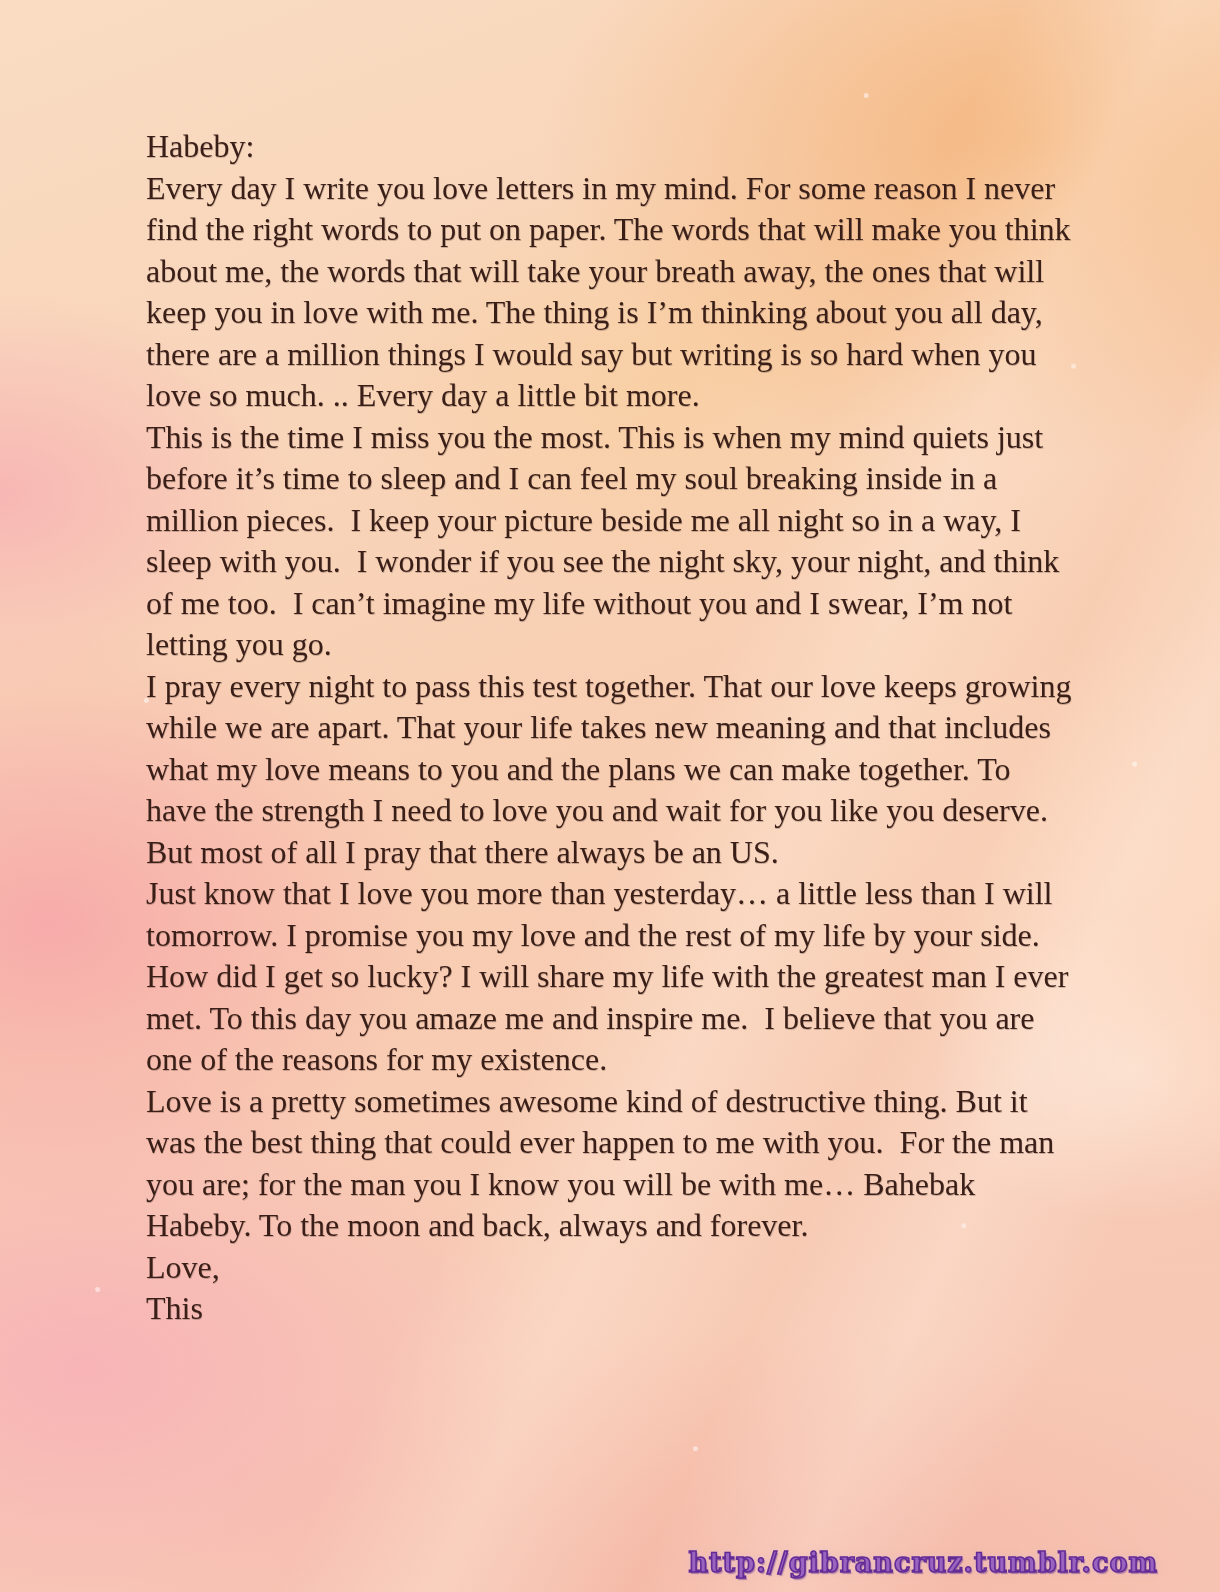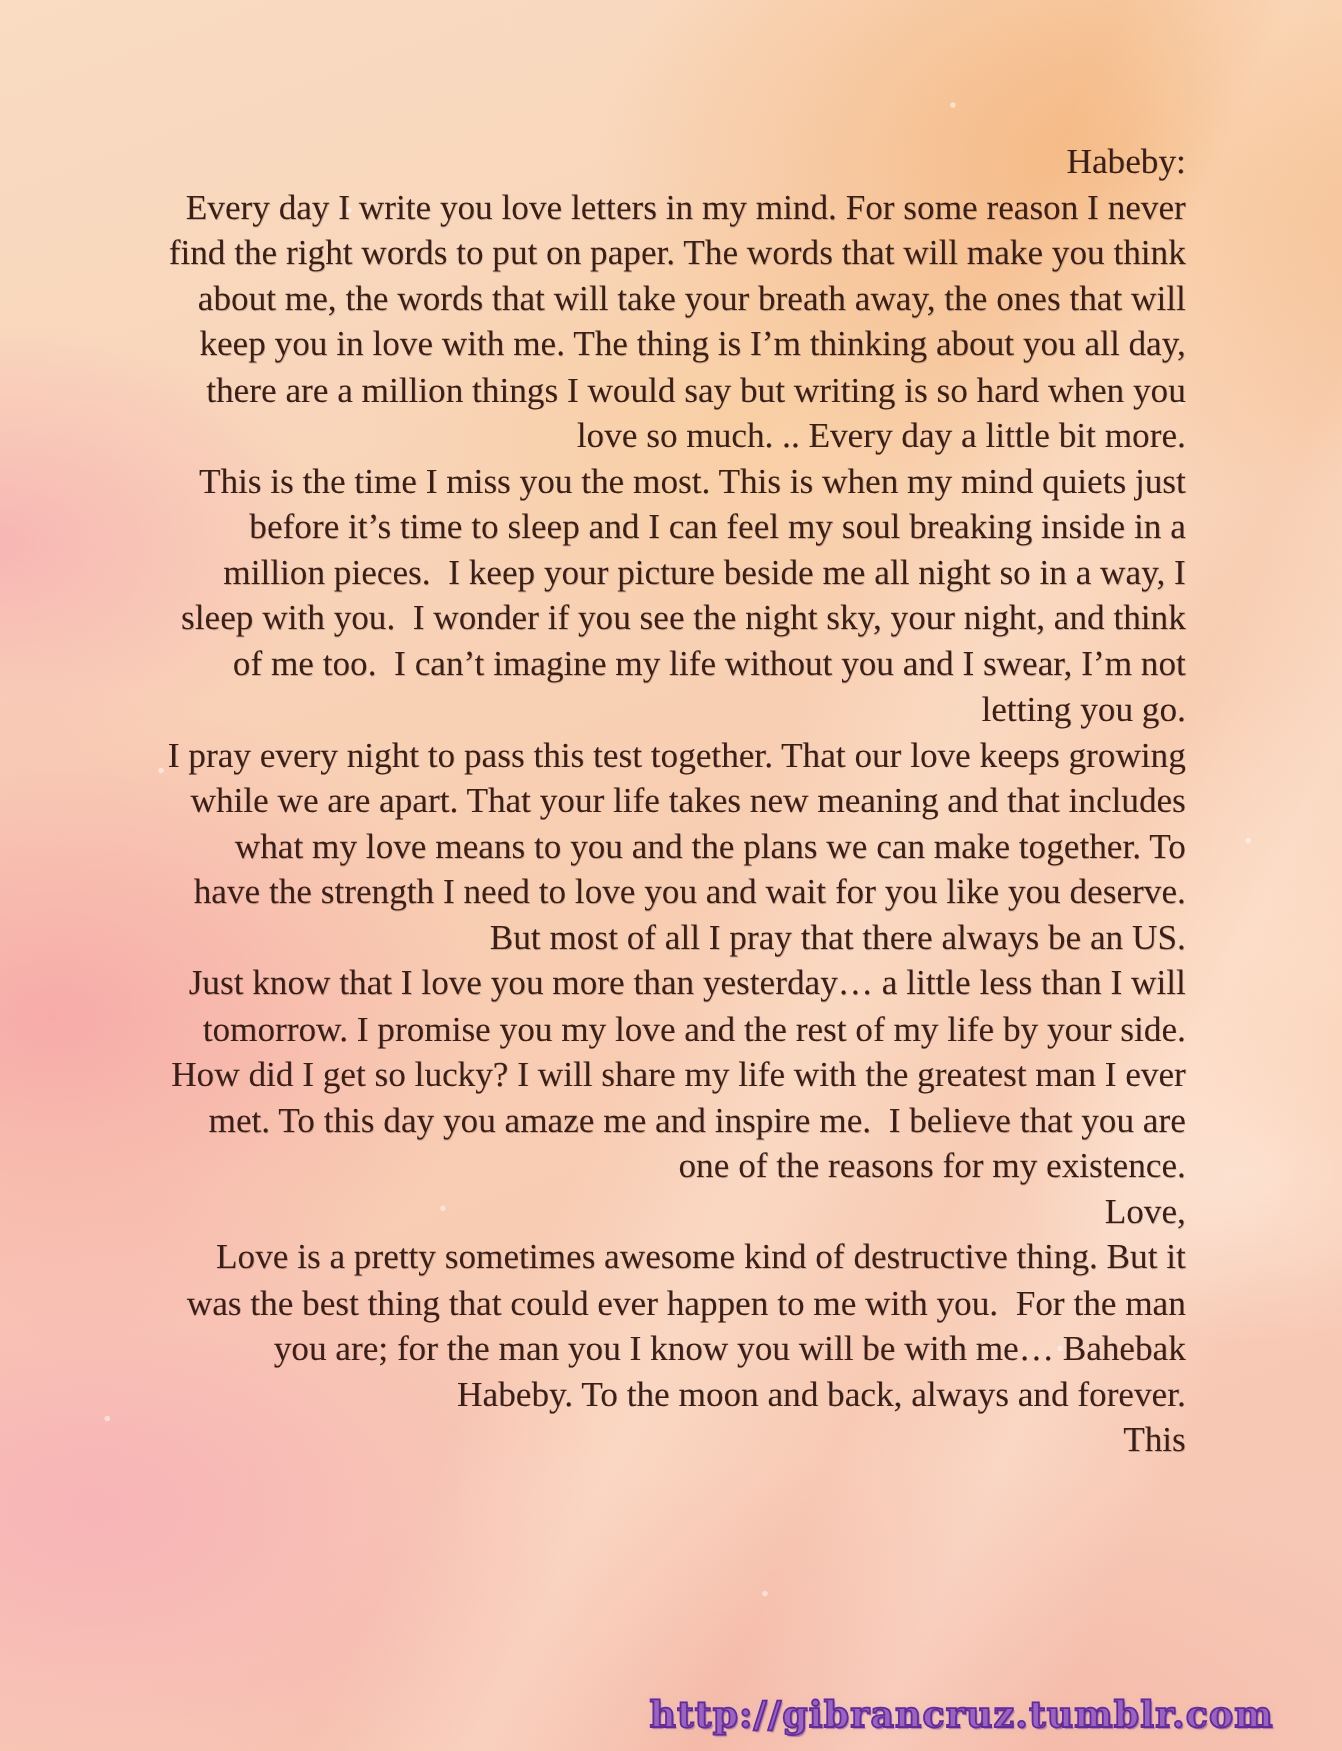--- a/index.html
+++ b/index.html
@@ -51,50 +51,49 @@
     width: 932px;
     font-size: 32px;
     line-height: 41.5px;
     color: #3a1f18;
     text-shadow: 0.6px 0.6px 0.6px rgba(58,31,24,0.25);
   }
 
   .letter-text p {
     margin: 0;
     white-space: pre-wrap;
-    text-align: right;
   }
 
   .watermark {
     position: absolute;
     right: 62px;
     bottom: 14px;
     font-family: "DejaVu Serif", serif;
     font-weight: bold;
-    font-size: 33px;
+    font-size: 27px;
     letter-spacing: 1px;
     color: #9a63c0;
     -webkit-text-stroke: 1.6px #632b95;
     text-shadow:
       0 0 1px #6e35a0,
       1.5px 1.5px 1px rgba(90,40,130,0.45),
       0 0 6px rgba(210,180,235,0.5);
   }
 </style>
 </head>
 <body>
 
 <div class="letter-canvas">
 
   <div class="letter-text">
     <p>Habeby:</p>
     <p>Every day I write you love letters in my mind. For some reason I never find the right words to put on paper. The words that will make you think about me, the words that will take your breath away, the ones that will keep you in love with me. The thing is I’m thinking about you all day, there are a million things I would say but writing is so hard when you love so much. .. Every day a little bit more.</p>
     <p>This is the time I miss you the most. This is when my mind quiets just before it’s time to sleep and I can feel my soul breaking inside in a million pieces.  I keep your picture beside me all night so in a way, I sleep with you.  I wonder if you see the night sky, your night, and think of me too.  I can’t imagine my life without you and I swear, I’m not letting you go.</p>
     <p>I pray every night to pass this test together. That our love keeps growing while we are apart. That your life takes new meaning and that includes what my love means to you and the plans we can make together. To have the strength I need to love you and wait for you like you deserve. But most of all I pray that there always be an US.</p>
     <p>Just know that I love you more than yesterday… a little less than I will tomorrow. I promise you my love and the rest of my life by your side. How did I get so lucky? I will share my life with the greatest man I ever met. To this day you amaze me and inspire me.  I believe that you are one of the reasons for my existence.</p>
+    <p>Love is a pretty sometimes awesome kind of destructive thing. But it was the best thing that could ever happen to me with you.  For the man you are; for the man you I know you will be with me… Bahebak  Habeby. To the moon and back, always and forever.</p>
     <p>Love,</p>
-    <p>Love is a pretty sometimes awesome kind of destructive thing. But it was the best thing that could ever happen to me with you.  For the man you are; for the man you I know you will be with me… Bahebak  Habeby. To the moon and back, always and forever.</p>
     <p>This</p>
   </div>
 
   <div class="watermark">http://gibrancruz.tumblr.com</div>
 
 </div>
 
 </body></html>

